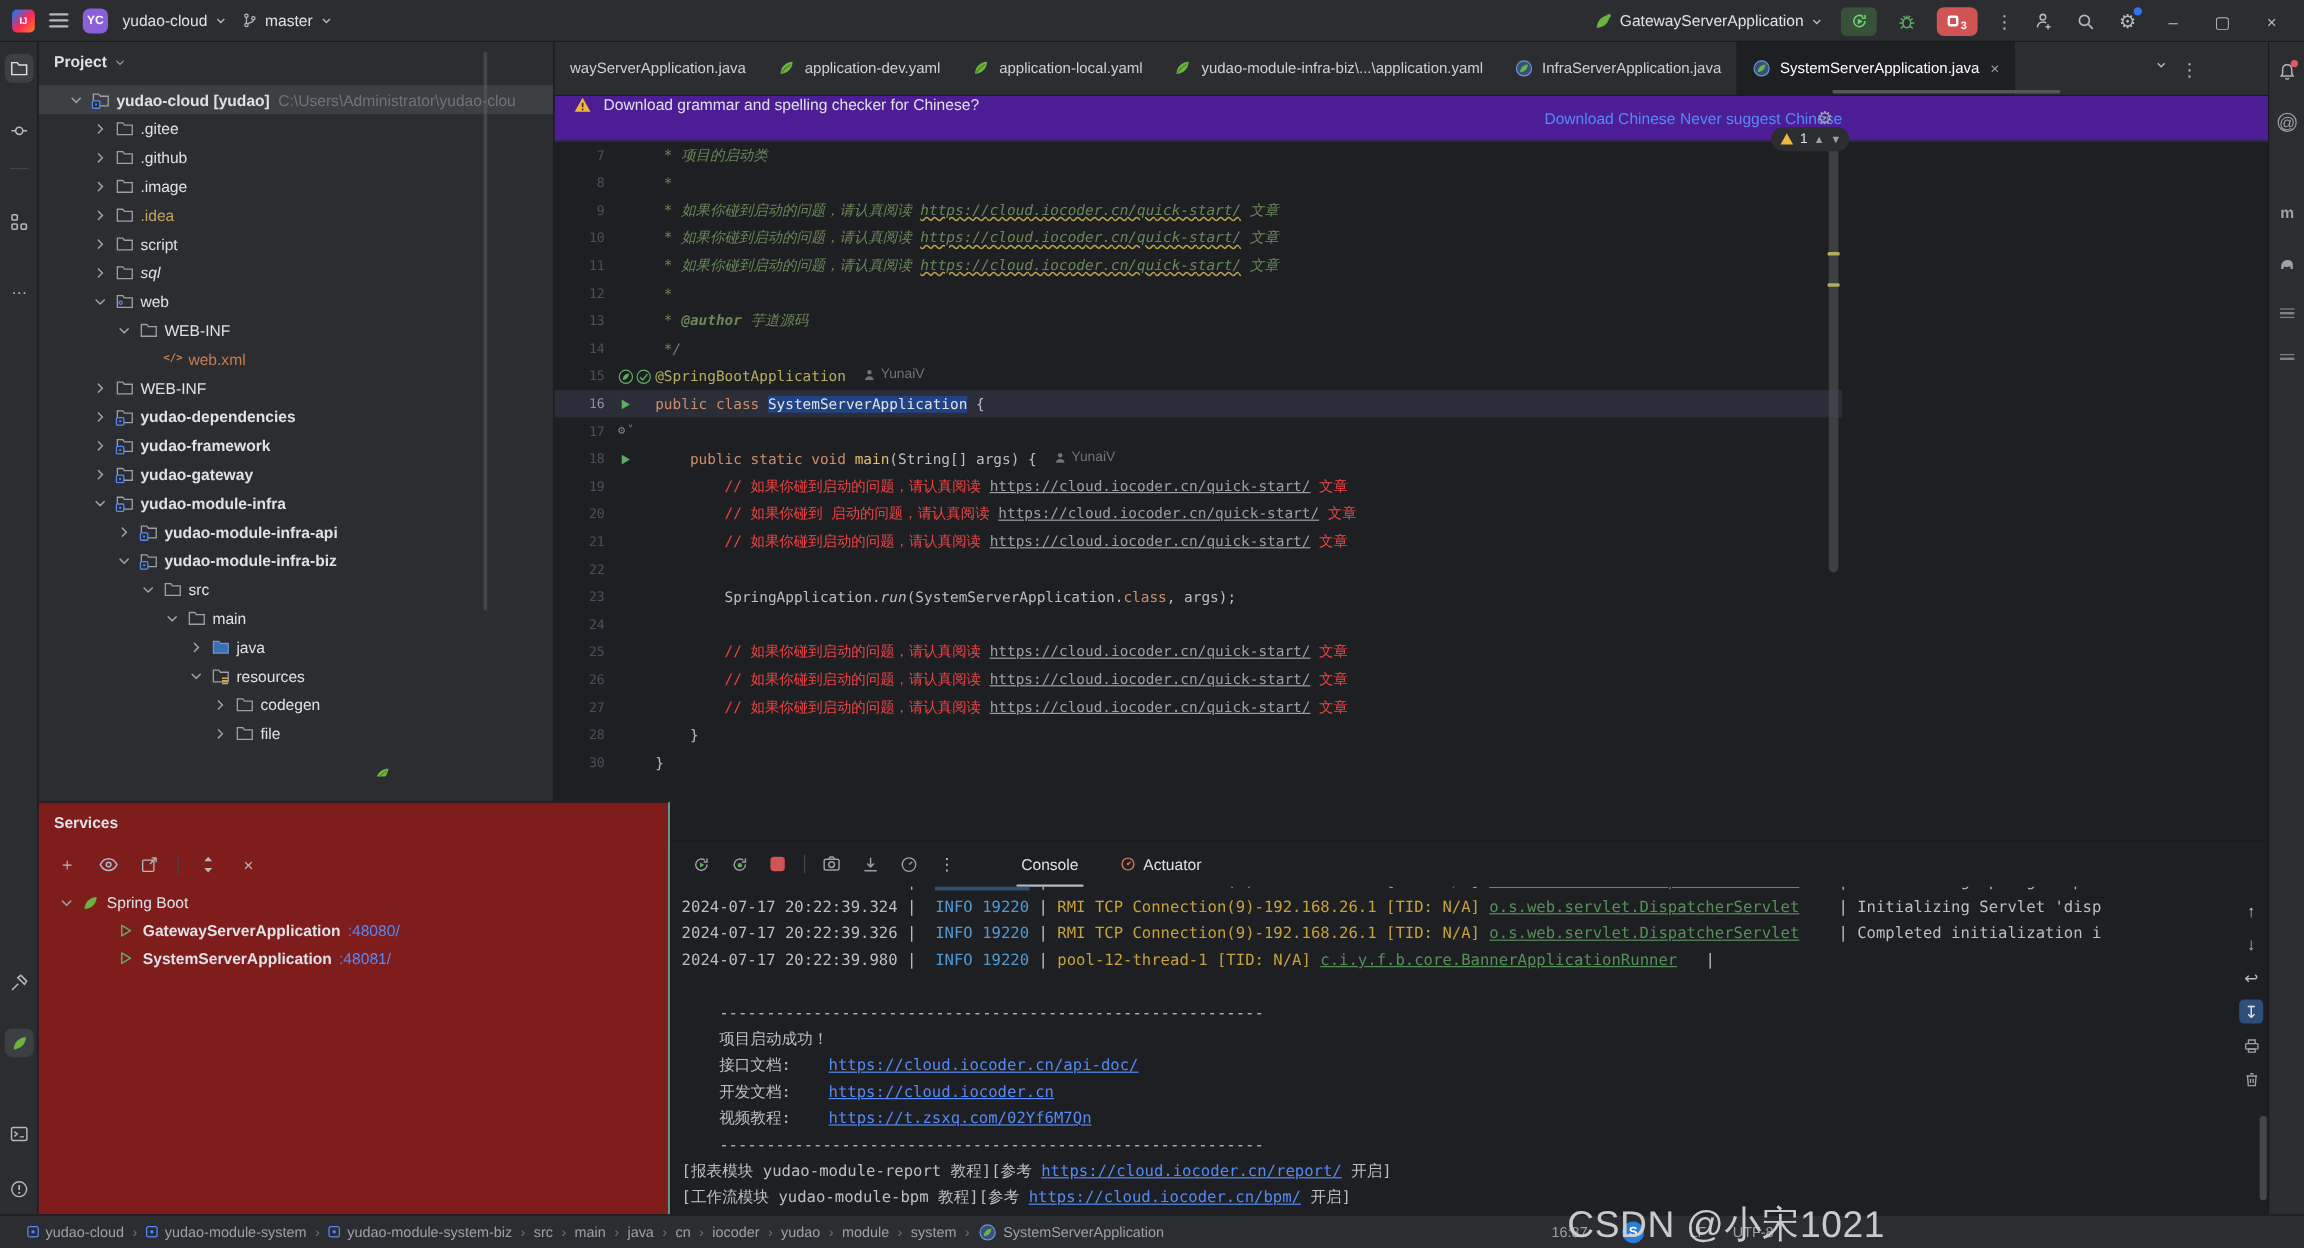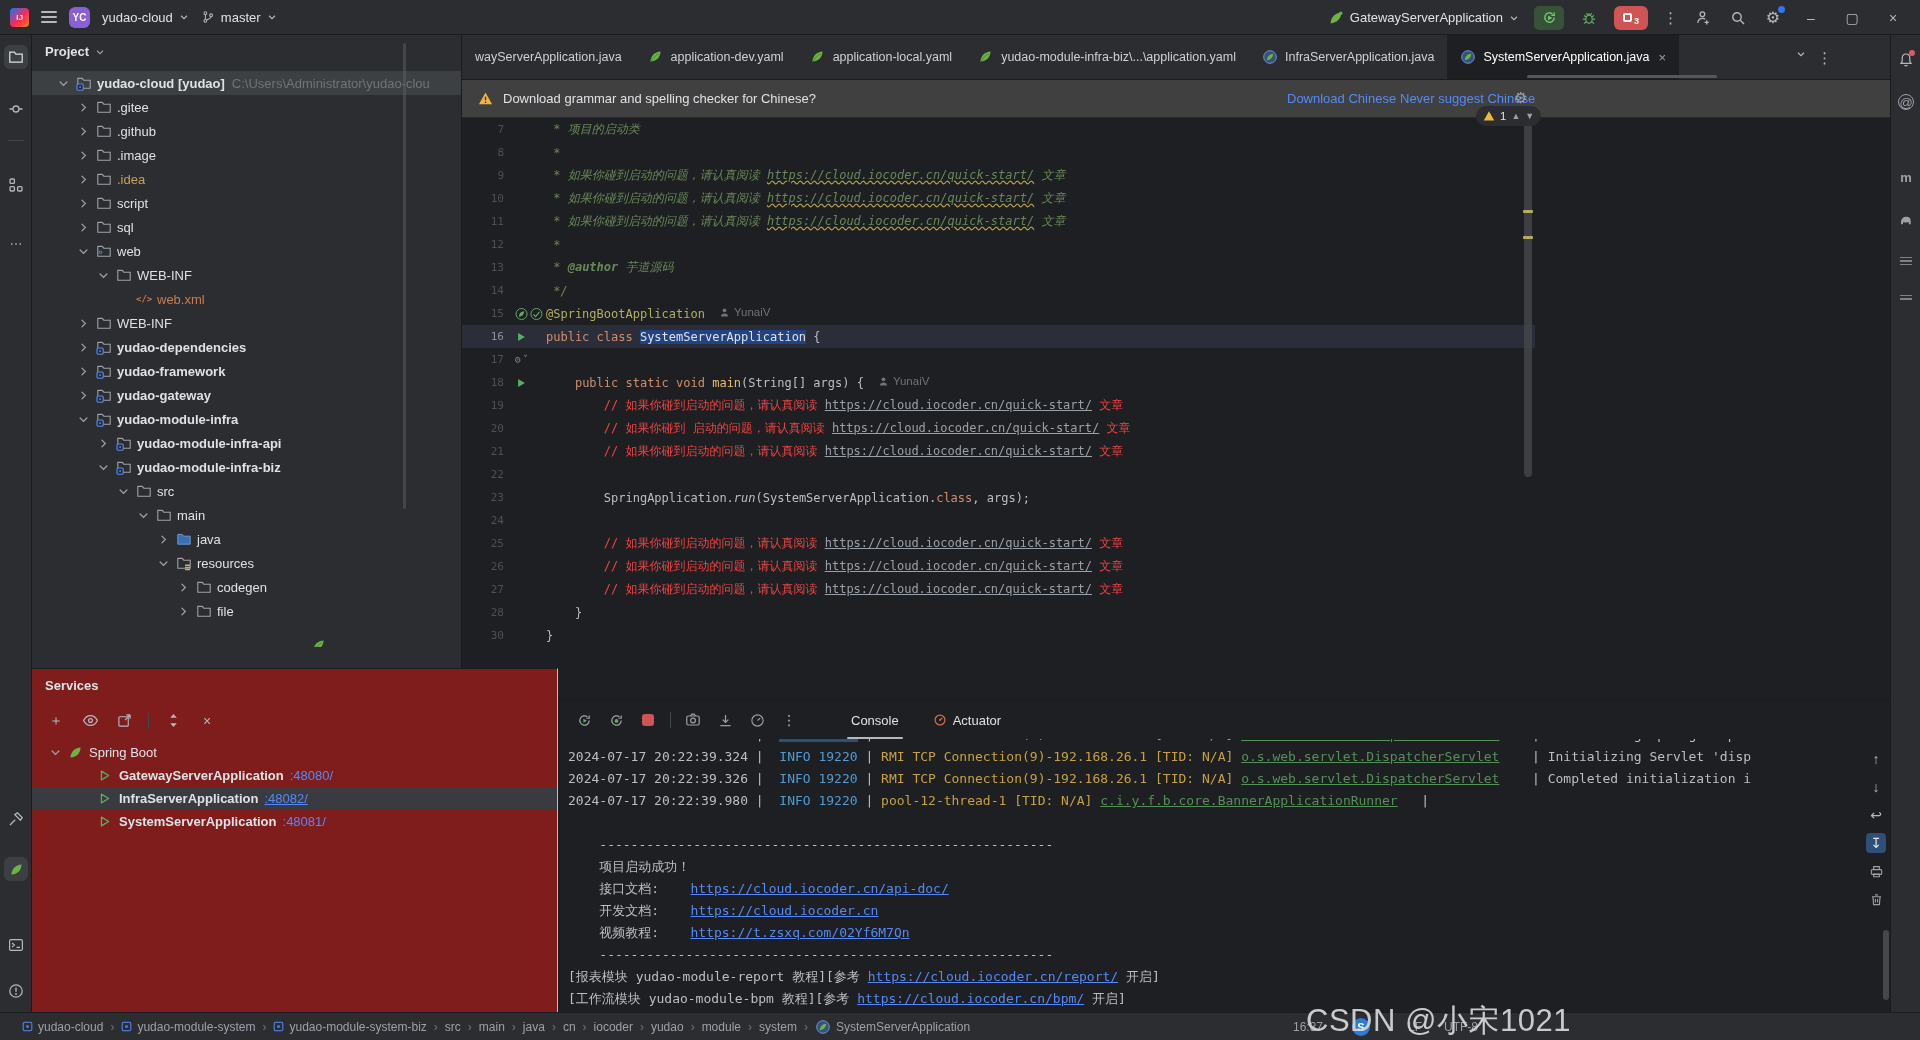--- a/index.html
+++ b/index.html
@@ -61,21 +61,21 @@
   .port.u{text-decoration:underline}
   
   #editor-col{position:absolute;left:462px;top:35px;width:1428px;height:665px;background:#1e1f22;z-index:1}
   #tabbar{position:relative;height:45px;background:#2b2d30;border-bottom:1px solid #1a1b1e;display:flex;align-items:stretch}
   .tab{display:flex;align-items:center;gap:7px;padding:0 13px;color:#ced0d6;font-size:12.5px}
   .tab.active{background:#1e1f22;color:#fff}
   .tab .ticn{width:16px;height:16px}
   .tabclose{color:#9da0a8;margin-left:2px;font-size:13px}
   .taboverflow{position:absolute;top:14px;color:#b4b8bf}
   .tabhscroll{position:absolute;left:1065px;bottom:1px;width:190px;height:3px;background:#55575b;border-radius:2px}
-  #banner{position:relative;height:38px;background:#404040;border-bottom:1px solid #2a2a2a;display:flex;align-items:center;padding-left:16px;gap:10px}
+  #banner{position:relative;height:38px;background:#4c1d95;border-bottom:1px solid #2a2a2a;display:flex;padding-left:16px;gap:10px}
   .warnicon{width:15px;height:15px}
   .blink{color:#548af7;position:absolute;top:11px}
   #inspections{position:absolute;left:1014px;top:71px;height:20px;display:flex;align-items:center;gap:5px;padding:0 7px;background:#2b2d30;border-radius:10px;font-size:11.5px;color:#dfe1e5;z-index:2}
   #inspections .chv{color:#9da0a8;font-size:9px}
   
   #editor{position:relative;height:582px;font-family:"DejaVu Sans Mono","DejaVu Sans",monospace;font-size:12px}
   #caretband{position:absolute;left:0;top:207px;width:1073px;height:23px;background:#2b2e38}
   .eline{position:relative;height:23px;display:flex;align-items:center}
   .lnum{width:48px;flex:0 0 48px;text-align:right;padding-right:6px;color:#4b5059;font-size:11px}
   .lnum.hl{color:#8c9099}
@@ -370,21 +370,21 @@
             <path d="M4.3 2.3 8 6 4.3 9.7" fill="none" stroke="#9da0a8" stroke-width="1.4" stroke-linecap="round"></path>
           </svg>
         </span>
         <span class="ticon">
           <svg width="16" height="16" viewBox="0 0 16 16">
             <path d="M1.8 3.4h4.5l1.4 1.8h6.5v8H1.8z" fill="none" stroke="#9da0a8" stroke-width="1.1"></path>
           </svg>
         </span>
         <span class="tlabel">script</span>
       </div>
-      <div class="trow" style="padding-left: 44px;">
+      <div class="trow" style="padding-left: 44px; font-style: italic;">
         <span class="tchev">
           <svg width="11" height="11" viewBox="0 0 12 12">
             <path d="M4.3 2.3 8 6 4.3 9.7" fill="none" stroke="#9da0a8" stroke-width="1.4" stroke-linecap="round"></path>
           </svg>
         </span>
         <span class="ticon">
           <svg width="16" height="16" viewBox="0 0 16 16">
             <path d="M1.8 3.4h4.5l1.4 1.8h6.5v8H1.8z" fill="none" stroke="#9da0a8" stroke-width="1.1"></path>
           </svg>
         </span>
@@ -890,29 +890,20 @@
         <span class="tlabel">Spring Boot</span>
       </div>
       <div class="srow" style="padding-left: 60px;">
         <span class="ticon">
           <svg width="13" height="13" viewBox="0 0 16 16">
             <path d="M4.2 2.6 13.2 8 4.2 13.4Z" fill="none" stroke="#5fad65" stroke-width="1.5" stroke-linejoin="round"></path>
           </svg>
         </span>
         <span class="sname">GatewayServerApplication</span>
         <span class="port">:48080/</span>
-      </div>
-      <div class="srow sel" style="padding-left: 60px;">
-        <span class="ticon">
-          <svg width="13" height="13" viewBox="0 0 16 16">
-            <path d="M4.2 2.6 13.2 8 4.2 13.4Z" fill="none" stroke="#5fad65" stroke-width="1.5" stroke-linejoin="round"></path>
-          </svg>
-        </span>
-        <span class="sname">InfraServerApplication</span>
-        <span class="port u">:48082/</span>
       </div>
       <div class="srow" style="padding-left: 60px;">
         <span class="ticon">
           <svg width="13" height="13" viewBox="0 0 16 16">
             <path d="M4.2 2.6 13.2 8 4.2 13.4Z" fill="none" stroke="#5fad65" stroke-width="1.5" stroke-linejoin="round"></path>
           </svg>
         </span>
         <span class="sname">SystemServerApplication</span>
         <span class="port">:48081/</span>
       </div>

